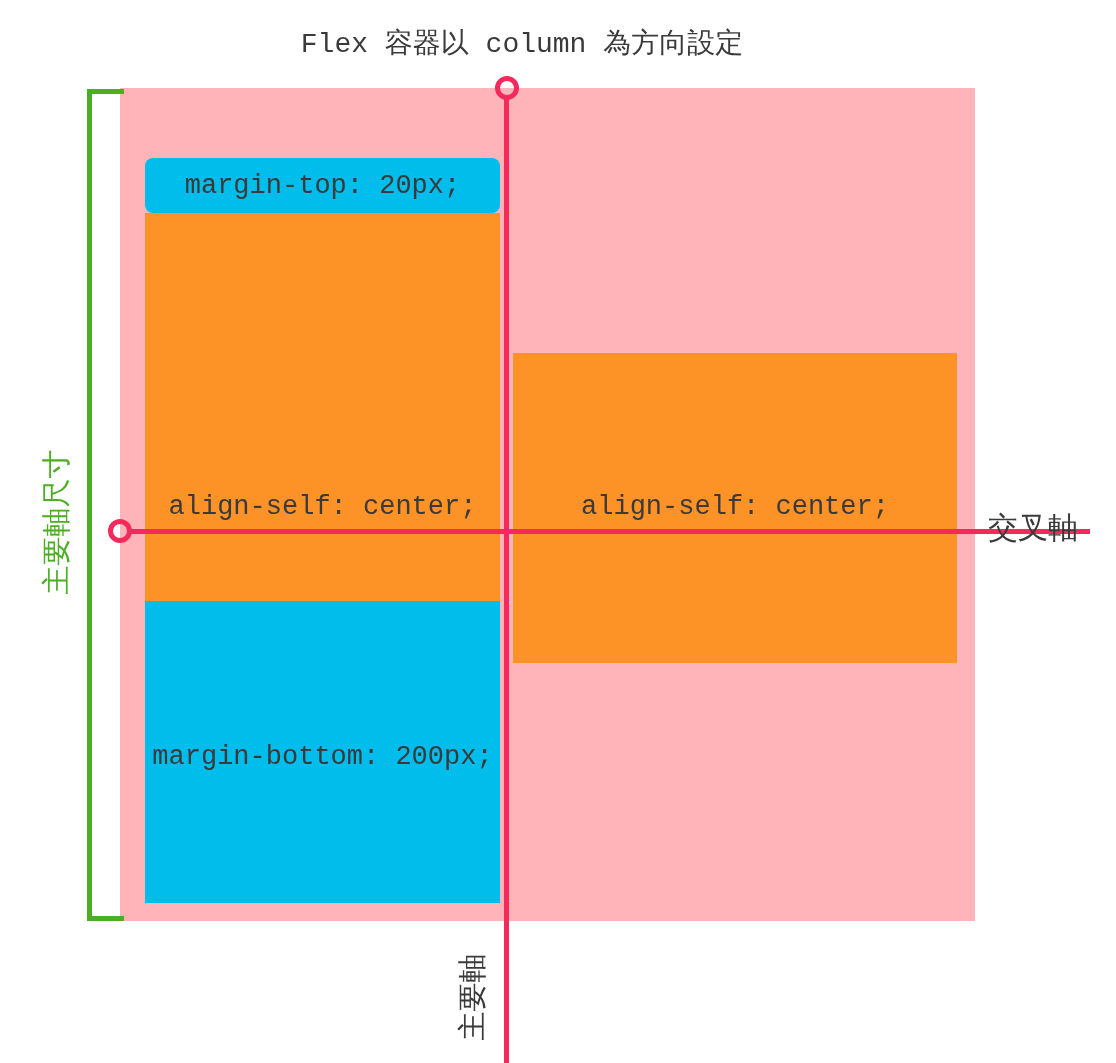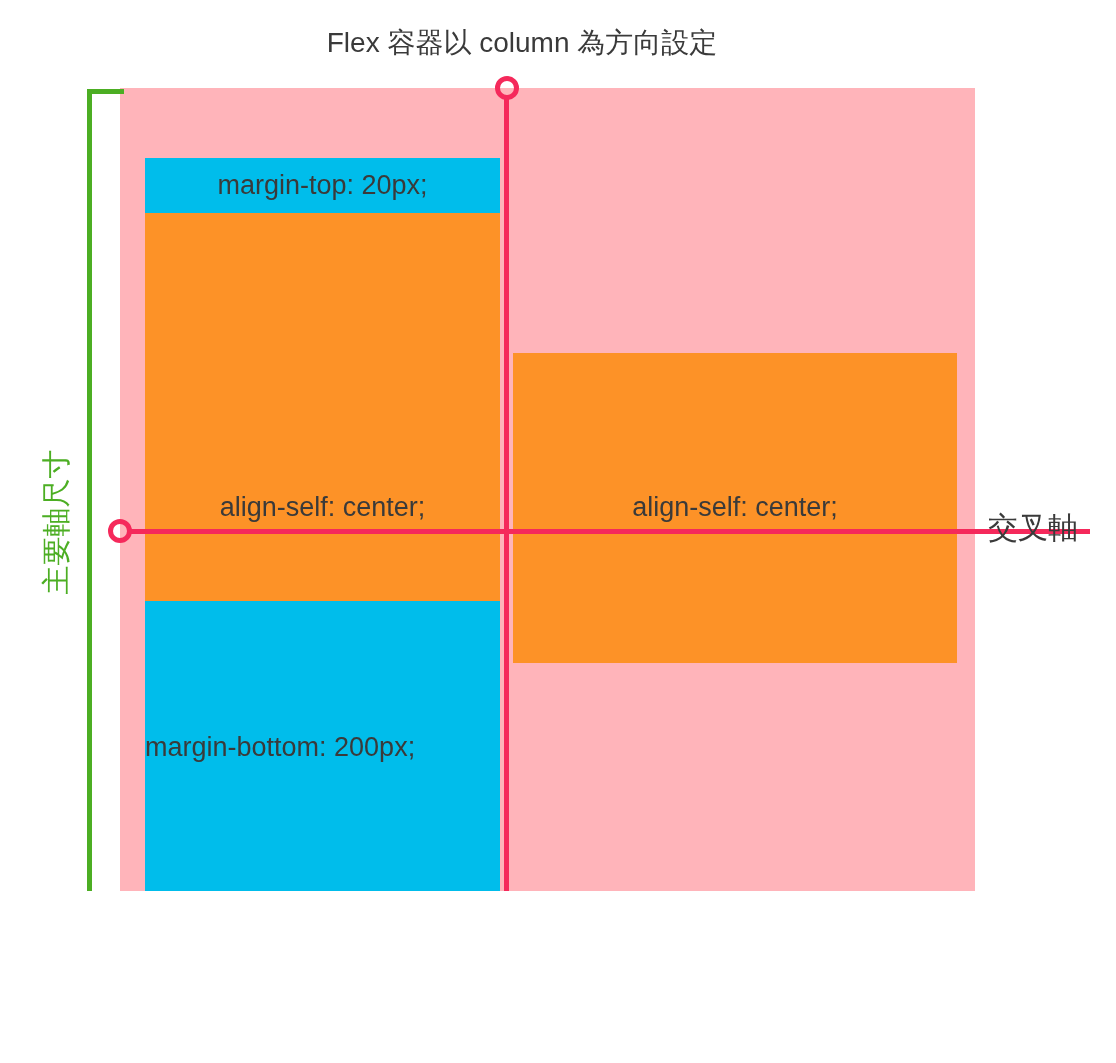--- a/index.html
+++ b/index.html
@@ -12,23 +12,24 @@
   }
   * { margin: 0; padding: 0; box-sizing: border-box; }
   html, body { background: #ffffff; }
   body {
     font-family: "Liberation Sans", "DejaVu Sans", sans-serif;
     color: var(--color-text);
   }
   .diagram {
     position: relative;
     width: 1116px;
-    height: 891px;
+    height: 1063px;
     background: #ffffff;
     overflow: hidden;
+    font-family: Liberation Mono, monospace;
   }
   .abs { position: absolute; }
 
   .title {
     left: 522px;
     top: 24px;
     transform: translateX(-50%);
     font-size: 28px;
     white-space: nowrap;
     color: var(--color-text);
@@ -63,20 +64,21 @@
   .margin-top-box {
     left: 145px;
     top: 158px;
     width: 355px;
     height: 55px;
     background: var(--color-margin);
     display: flex;
     align-items: center;
     justify-content: center;
     font-size: 27px;
+    border-radius: 8px;
   }
   .item-left {
     left: 145px;
     top: 213px;
     width: 355px;
     height: 388px;
     background: var(--color-item);
   }
   .item-left .item-label {
     position: absolute;
@@ -89,22 +91,22 @@
   .margin-bottom-box {
     left: 145px;
     top: 601px;
     width: 355px;
     height: 302px;
     background: var(--color-margin);
   }
   .margin-bottom-box .item-label {
     position: absolute;
     left: 0; right: 0;
-    top: 132px;
-    text-align: left;
+    top: 142px;
+    text-align: center;
     font-size: 27px;
     line-height: 28px;
   }
   .item-right {
     left: 513px;
     top: 353px;
     width: 444px;
     height: 310px;
     background: var(--color-item);
   }

